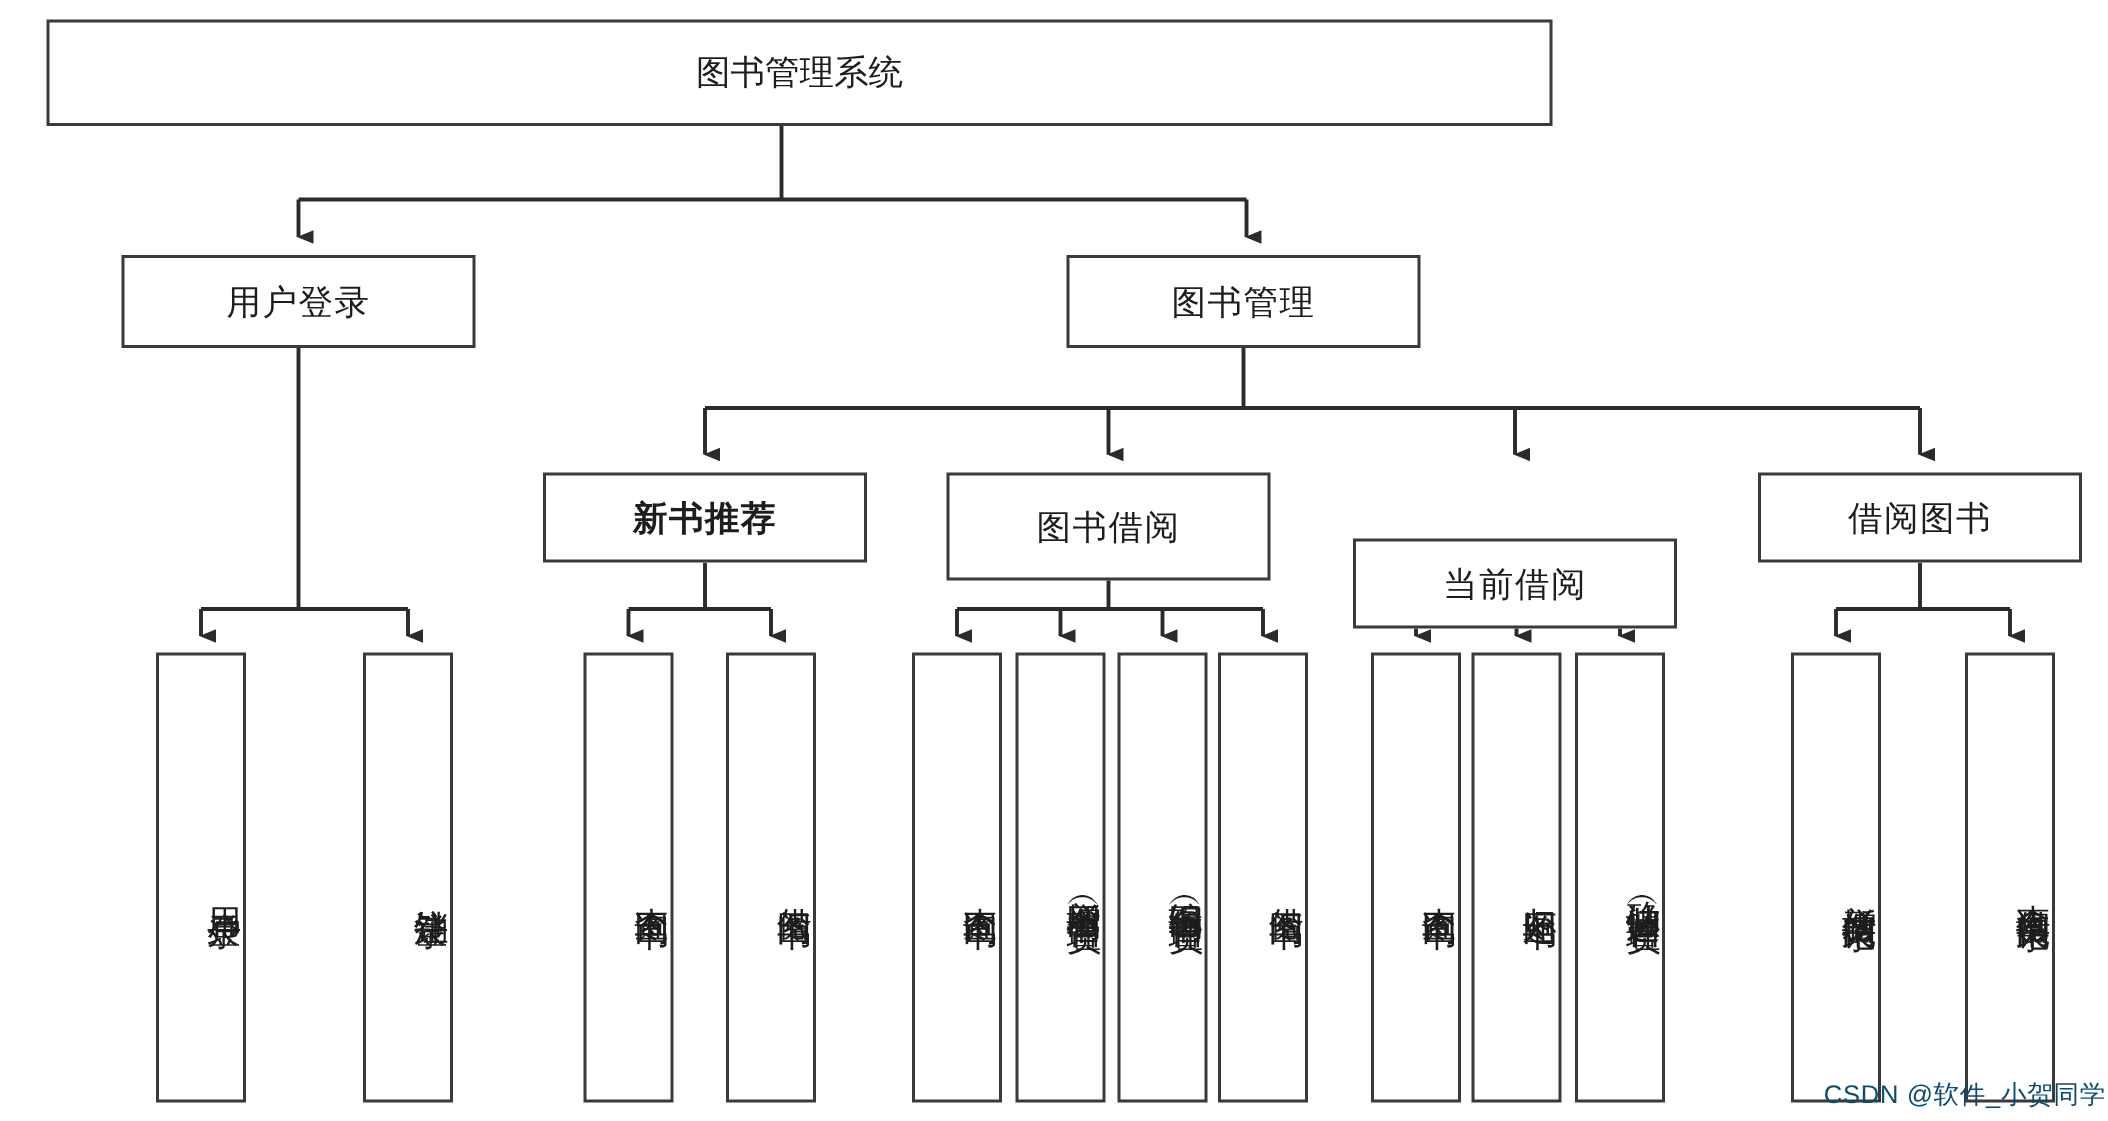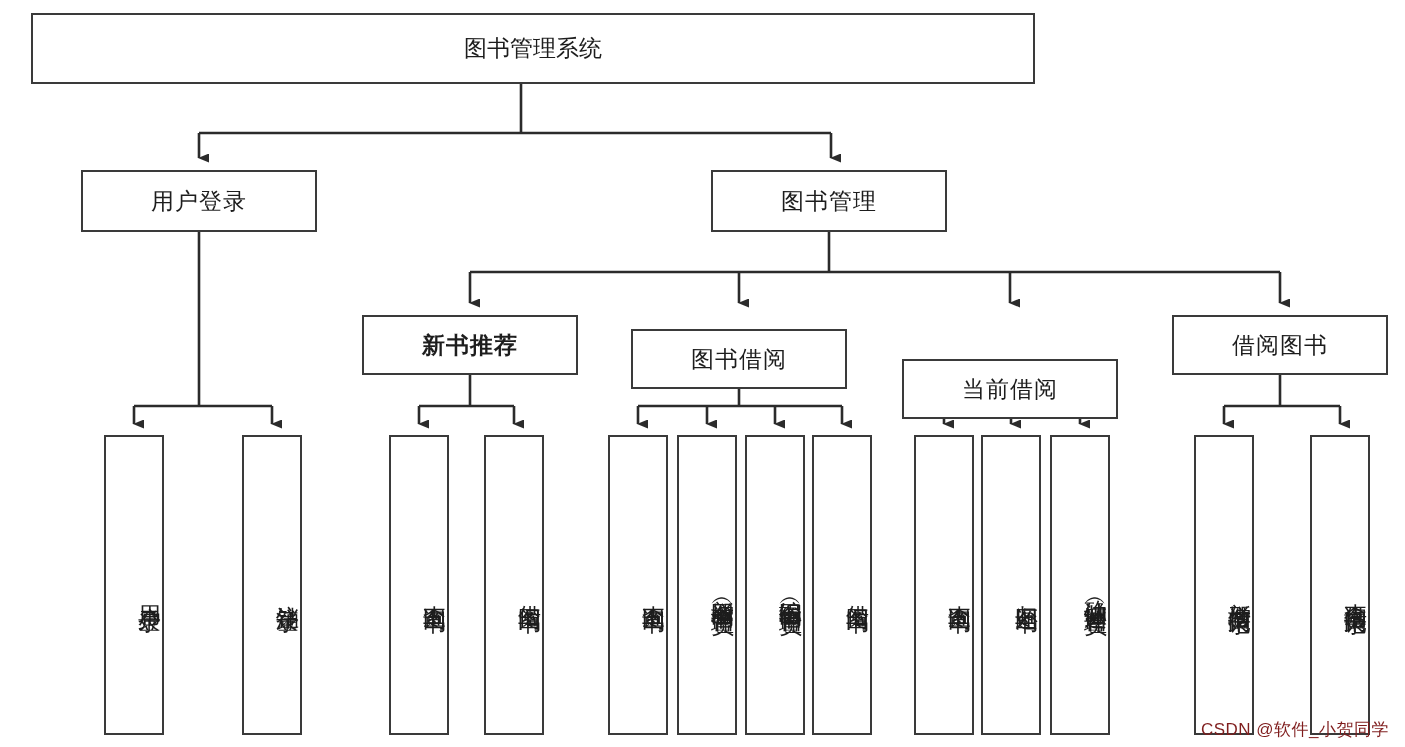--- a/index.html
+++ b/index.html
@@ -24,22 +24,22 @@
     writing-mode:vertical-rl;
     text-orientation:upright;
     align-items:flex-start;
     justify-content:center;
     padding-top:12px;
     line-height:1.05;
     letter-spacing:2px;
     white-space:nowrap;
   }
   .watermark{
-    position:absolute;right:16px;bottom:6px;
-    font-size:17px;color:#7f1d1d;
+    position:absolute;right:1px;bottom:6px;
+    font-size:17px;color:#0c4a6e;
     letter-spacing:0.5px;
     pointer-events:none;
     white-space:nowrap;
   }
 </style>
 </head>
 <body>
 
 <div id="stage">
 
@@ -92,21 +92,21 @@
       <path d="M1340,406 L1340,424" marker-end="url(#arr)"></path>
     </g>
   </svg>
 
   <div class="node root" style="left:31px;top:13px;width:1004px;height:71px;">图书管理系统</div>
 
   <div class="node h" style="left:81px;top:170px;width:236px;height:62px;">用户登录</div>
   <div class="node h" style="left:711px;top:170px;width:236px;height:62px;">图书管理</div>
 
   <div class="node h" style="left:362px;top:315px;width:216px;height:60px;font-weight:bold;">新书推荐</div>
-  <div class="node h" style="left:631px;top:329px;width:216px;height:60px;">图书借阅</div>
+  <div class="node h" style="left:631px;top:315px;width:216px;height:72px;">图书借阅</div>
   <div class="node h" style="left:902px;top:315px;width:216px;height:60px;margin-top:44px;">当前借阅</div>
   <div class="node h" style="left:1172px;top:315px;width:216px;height:60px;">借阅图书</div>
 
   <div class="node leaf" style="left:104px;top:435px;width:60px;height:300px;">用户登录</div>
   <div class="node leaf" style="left:242px;top:435px;width:60px;height:300px;">注销登录</div>
   <div class="node leaf" style="left:389px;top:435px;width:60px;height:300px;">查询图书</div>
   <div class="node leaf" style="left:484px;top:435px;width:60px;height:300px;">借阅图书</div>
   <div class="node leaf" style="left:608px;top:435px;width:60px;height:300px;">查询图书</div>
   <div class="node leaf" style="left:677px;top:435px;width:60px;height:300px;">新增图书（管理员）</div>
   <div class="node leaf" style="left:745px;top:435px;width:60px;height:300px;">编辑图书（管理员）</div>

